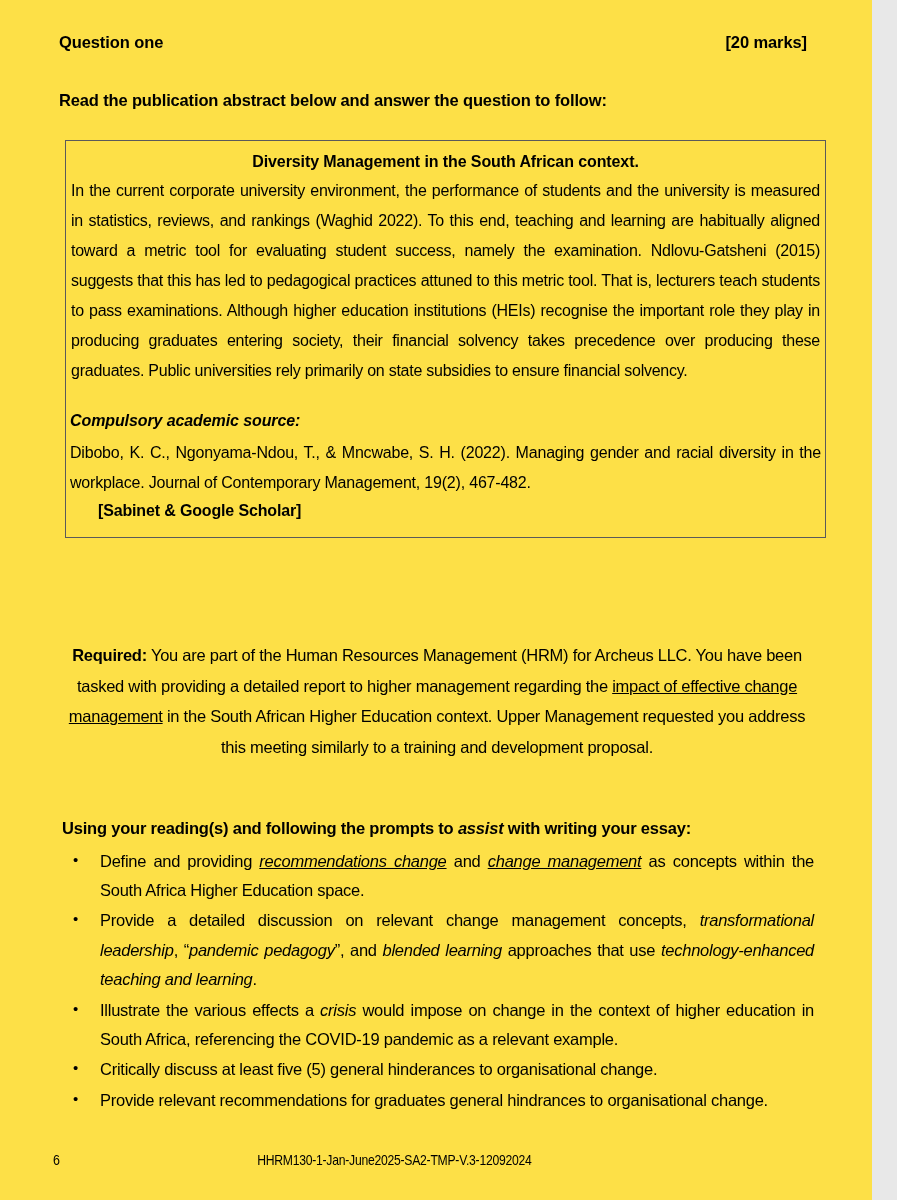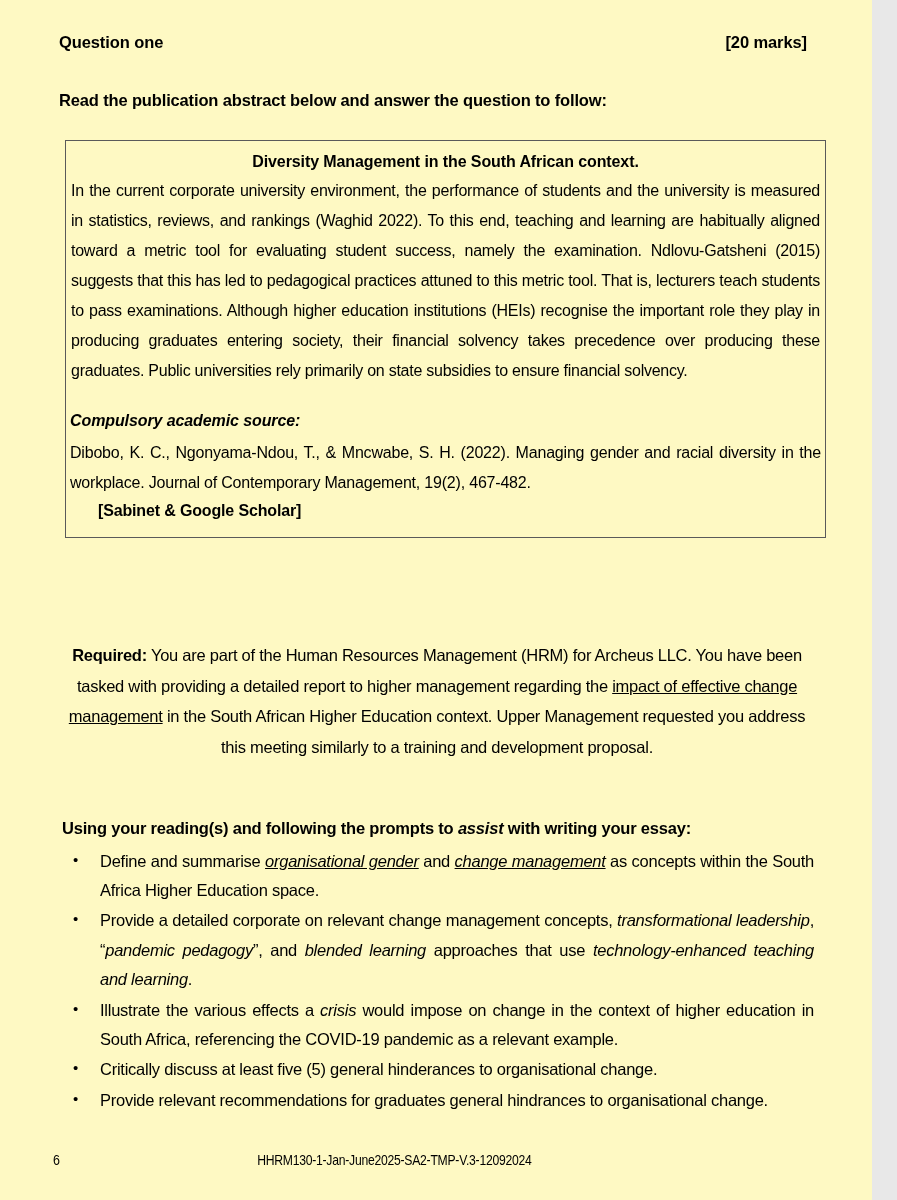--- a/index.html
+++ b/index.html
@@ -15,21 +15,21 @@
     font-family: "Liberation Sans", sans-serif;
     color: #000;
     -webkit-font-smoothing: antialiased;
   }
   .page {
     position: absolute;
     left: 0;
     top: 0;
     width: 872px;
     height: 1200px;
-    background: #fef9c3;
+    background: #fde047;
   }
   .gutter {
     position: absolute;
     left: 872px;
     top: 0;
     width: 25px;
     height: 1200px;
     background: #e8e8e8;
   }
   .content {
@@ -218,22 +218,22 @@
     <div class="source-db">[Sabinet &amp; Google Scholar]</div>
   </div>
 
   <div class="required-block">
     <b>Required:</b><span> You are part of the Human Resources Management (HRM) for Archeus LLC. You have been tasked with providing a detailed report to higher management regarding the </span><span class="u">impact of effective change management</span><span> in the South African Higher Education context. Upper Management requested you address this meeting similarly to a training and development proposal.</span>
   </div>
 
   <div class="prompts-block">
     <div class="prompts-heading"><span>Using your reading(s) and following the prompts to </span><i>assist</i><span> with writing your essay:</span></div>
     <ul class="prompts">
-        <li><span class="bullet">•</span><span>Define and summarise </span><i class="u">organisational gender</i><span> and </span><i class="u">change management</i><span> as concepts within the South Africa Higher Education space.</span></li>
-        <li><span class="bullet">•</span><span>Provide a detailed corporate on relevant change management concepts, </span><i>transformational leadership</i><span>, “</span><i>pandemic pedagogy</i><span>”, and </span><i>blended learning</i><span> approaches that use </span><i>technology-enhanced teaching and learning</i><span>.</span></li>
+        <li><span class="bullet">•</span><span>Define and providing </span><i class="u">recommendations change</i><span> and </span><i class="u">change management</i><span> as concepts within the South Africa Higher Education space.</span></li>
+        <li><span class="bullet">•</span><span>Provide a detailed discussion on relevant change management concepts, </span><i>transformational leadership</i><span>, “</span><i>pandemic pedagogy</i><span>”, and </span><i>blended learning</i><span> approaches that use </span><i>technology-enhanced teaching and learning</i><span>.</span></li>
         <li><span class="bullet">•</span><span>Illustrate the various effects a </span><i>crisis</i><span> would impose on change in the context of higher education in South Africa, referencing the COVID-19 pandemic as a relevant example.</span></li>
         <li><span class="bullet">•</span><span>Critically discuss at least five (5) general hinderances to organisational change.</span></li>
         <li><span class="bullet">•</span><span>Provide relevant recommendations for graduates general hindrances to organisational change.</span></li>
       </ul>
   </div>
 
   <div class="footer">
     <div class="pageno">6</div>
     <div class="docid"><span>HHRM130-1-Jan-June2025-SA2-TMP-V.3-12092024</span></div>
   </div>

